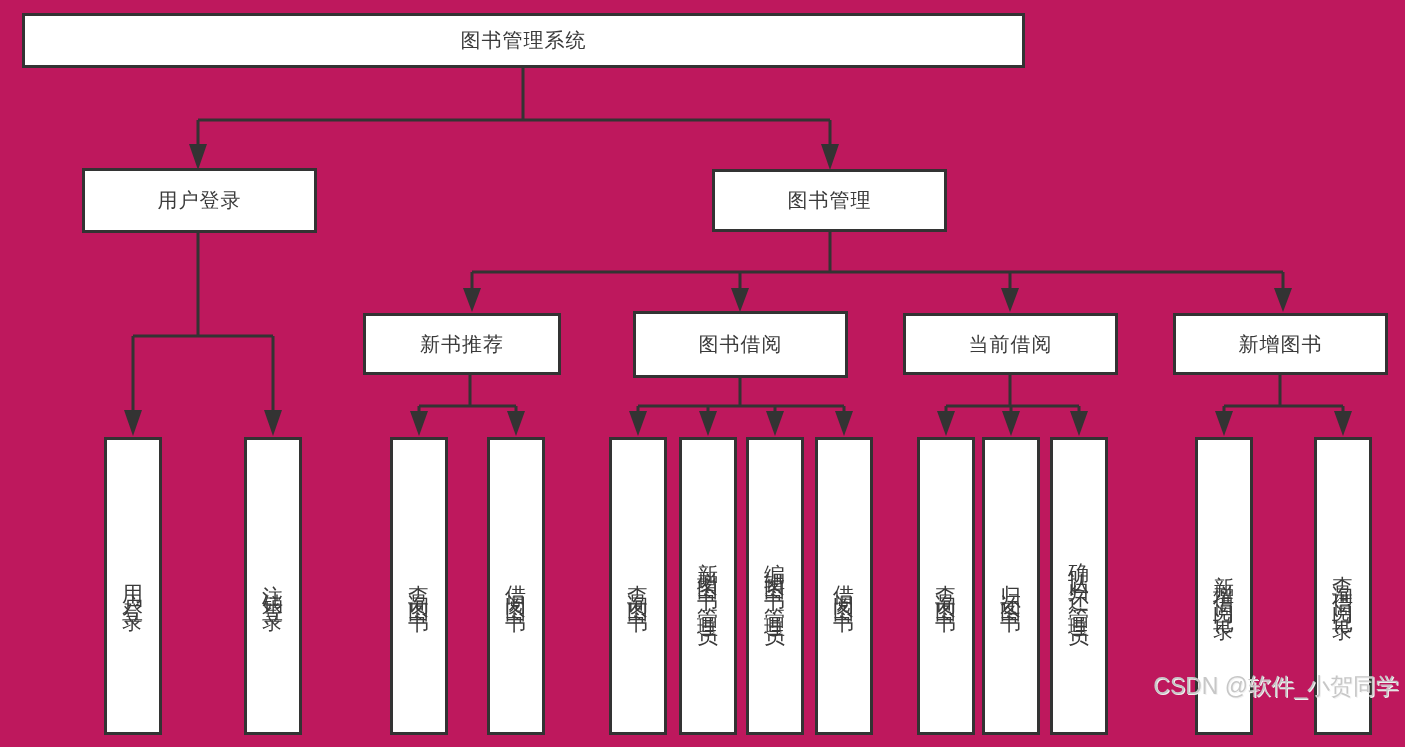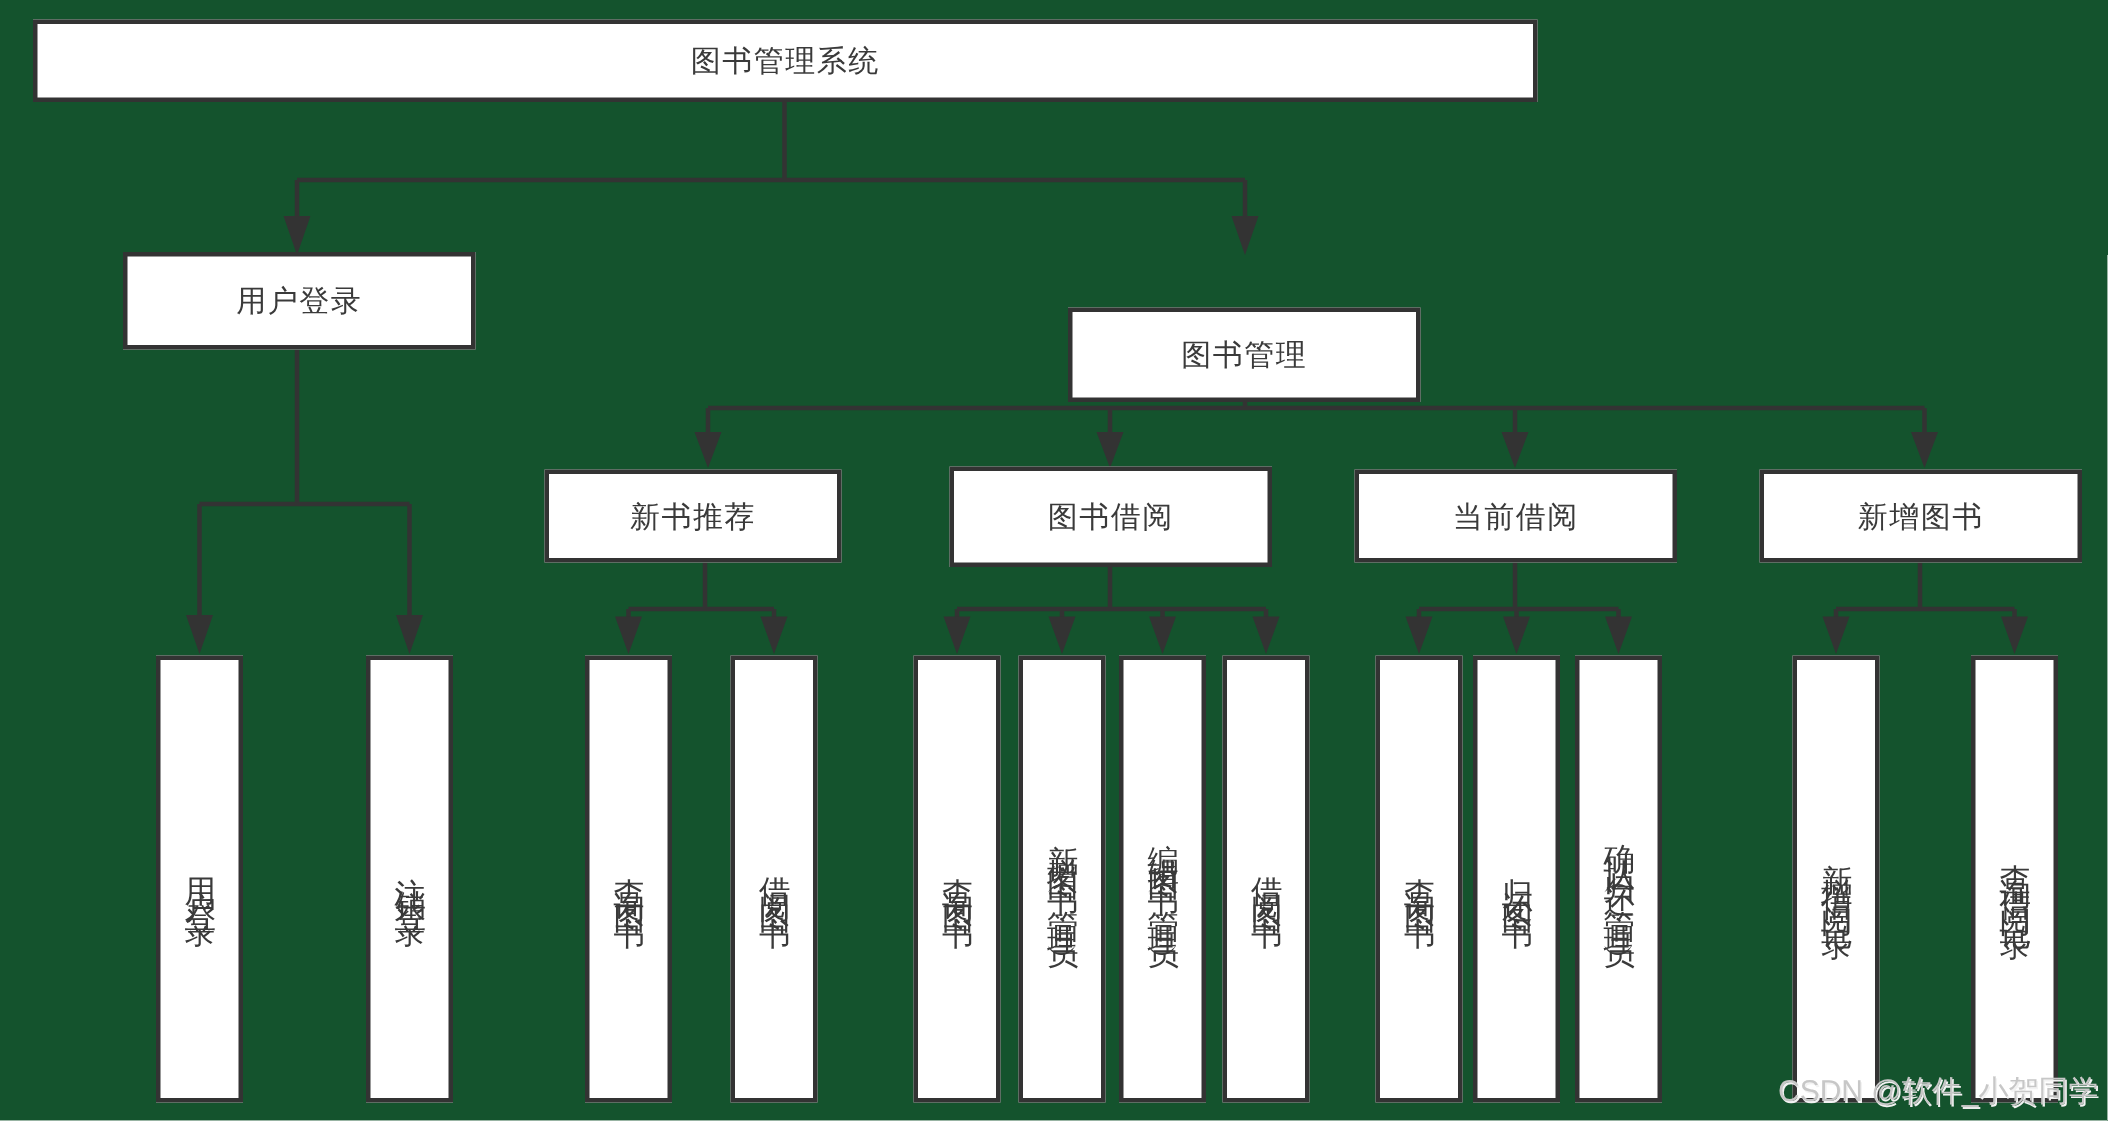--- a/index.html
+++ b/index.html
@@ -1,20 +1,20 @@
 <!DOCTYPE html>
 <html><head>
 <meta charset="utf-8">
 <style>
   html, body { margin: 0; padding: 0; background: #ffffff; }
   .canvas {
     position: relative;
     width: 1405px;
     height: 747px;
-    background: #14532d;
+    background: #be185d;
     font-family: "Liberation Sans", sans-serif;
     overflow: hidden;
   }
   .connectors {
     position: absolute;
     left: 0; top: 0;
     width: 1405px; height: 747px;
   }
   .node {
     position: absolute;
@@ -36,22 +36,22 @@
     writing-mode: vertical-lr;
     text-orientation: mixed;
     font-size: 21px;
     letter-spacing: 9px;
     line-height: 1;
     white-space: nowrap;
   }
   .watermark {
     position: absolute;
     right: 6px;
-    top: 714px;
-    font-size: 20px;
+    top: 671px;
+    font-size: 23px;
     color: #c7c7c7;
     z-index: 5;
     white-space: nowrap;
     text-shadow: 1px 1px 0 #f2f2f2;
     text-align: right;
   }
 </style>
 </head>
 <body>
 
@@ -104,21 +104,21 @@
     </g>
   </svg>
 
   <div class="node" style="left:22px; top:13px; width:1003px; height:55px;">
     <span class="hlabel">图书管理系统</span>
   </div>
 
   <div class="node" style="left:82px; top:168px; width:235px; height:65px;">
     <span class="hlabel">用户登录</span>
   </div>
-  <div class="node" style="left:712px; top:169px; width:235px; height:63px;margin-top:36px;">
+  <div class="node" style="left:712px; top:169px; width:235px; height:63px;">
     <span class="hlabel">图书管理</span>
   </div>
 
   <div class="node" style="left:363px; top:313px; width:198px; height:62px;">
     <span class="hlabel">新书推荐</span>
   </div>
   <div class="node" style="left:633px; top:311px; width:215px; height:67px;">
     <span class="hlabel">图书借阅</span>
   </div>
   <div class="node" style="left:903px; top:313px; width:215px; height:62px;text-align:right;">

